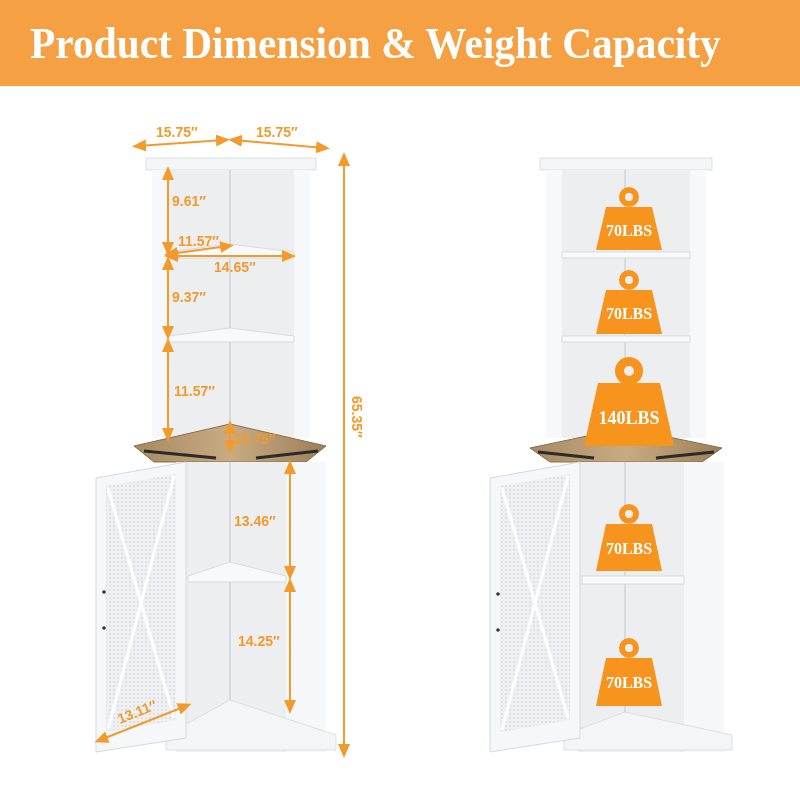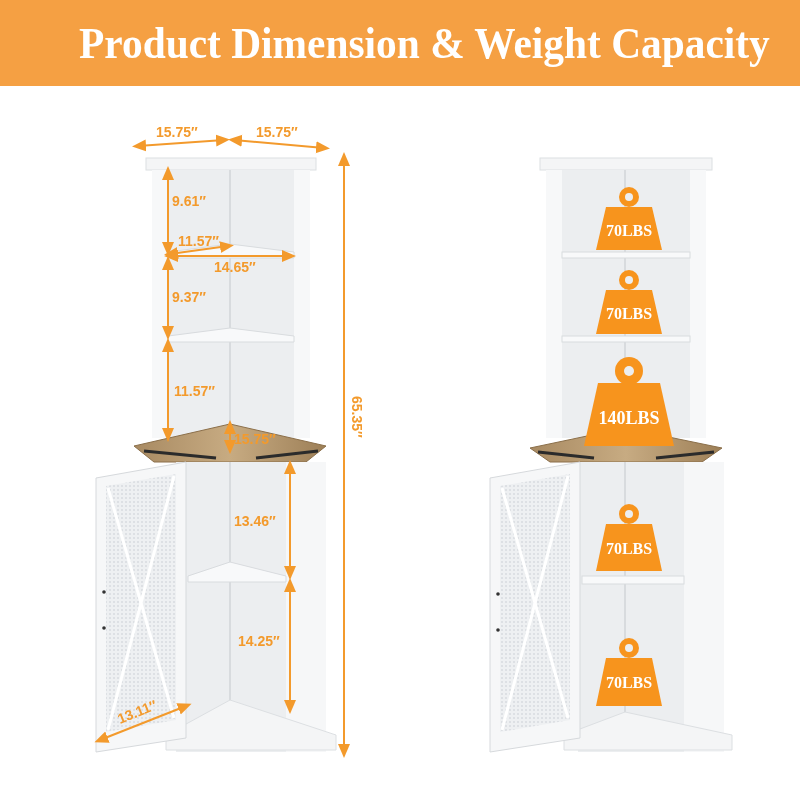--- a/index.html
+++ b/index.html
@@ -1,17 +1,17 @@
 <!DOCTYPE html>
 <html><head>
 <meta charset="utf-8">
 <style>
   html, body { margin:0; padding:0; }
   body { width:800px; height:800px; background:#ffffff; position:relative; overflow:hidden; font-family:"Liberation Sans", sans-serif; }
-  .banner { position:absolute; left:0; top:0; width:800px; height:86px; background:#f5a043; display:flex; align-items:center; justify-content:flex-end; }
+  .banner { position:absolute; left:0; top:0; width:800px; height:86px; background:#f5a043; display:flex; align-items:center; justify-content:flex-start; }
   .banner-title { font-family:"Liberation Serif", serif; font-weight:bold; color:#ffffff; font-size:45px; letter-spacing:0px; transform:scaleX(0.92); white-space:nowrap; }
   .stage { position:absolute; left:0; top:86px; width:800px; height:714px;margin-left:16px; }
   svg { position:absolute; left:0; top:0; }
   .dim { font-family:"Liberation Sans", sans-serif; font-weight:bold; fill:#f39a2c; font-size:14px; }
   .wt { font-family:"Liberation Serif", serif; font-weight:bold; fill:#ffffff; }
 </style>
 </head>
 <body>
 
 <div class="banner">

